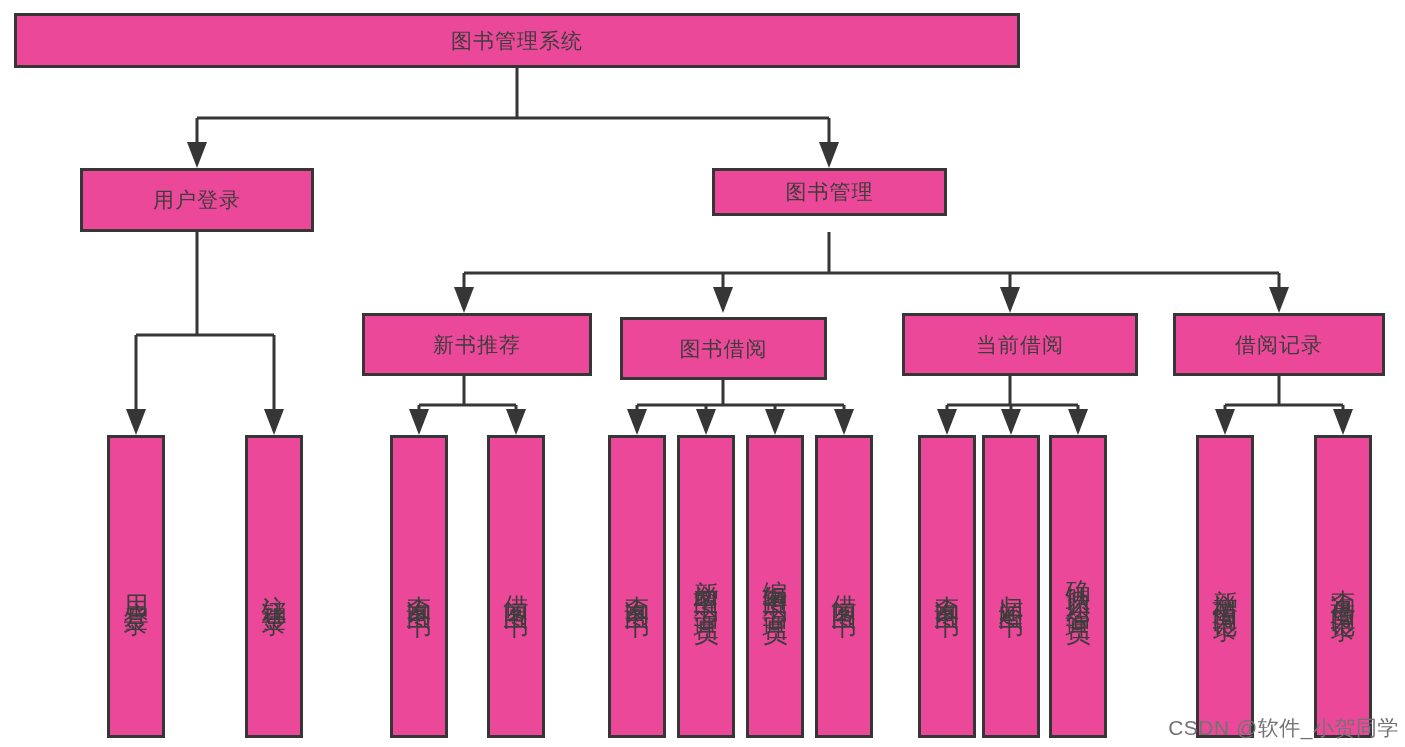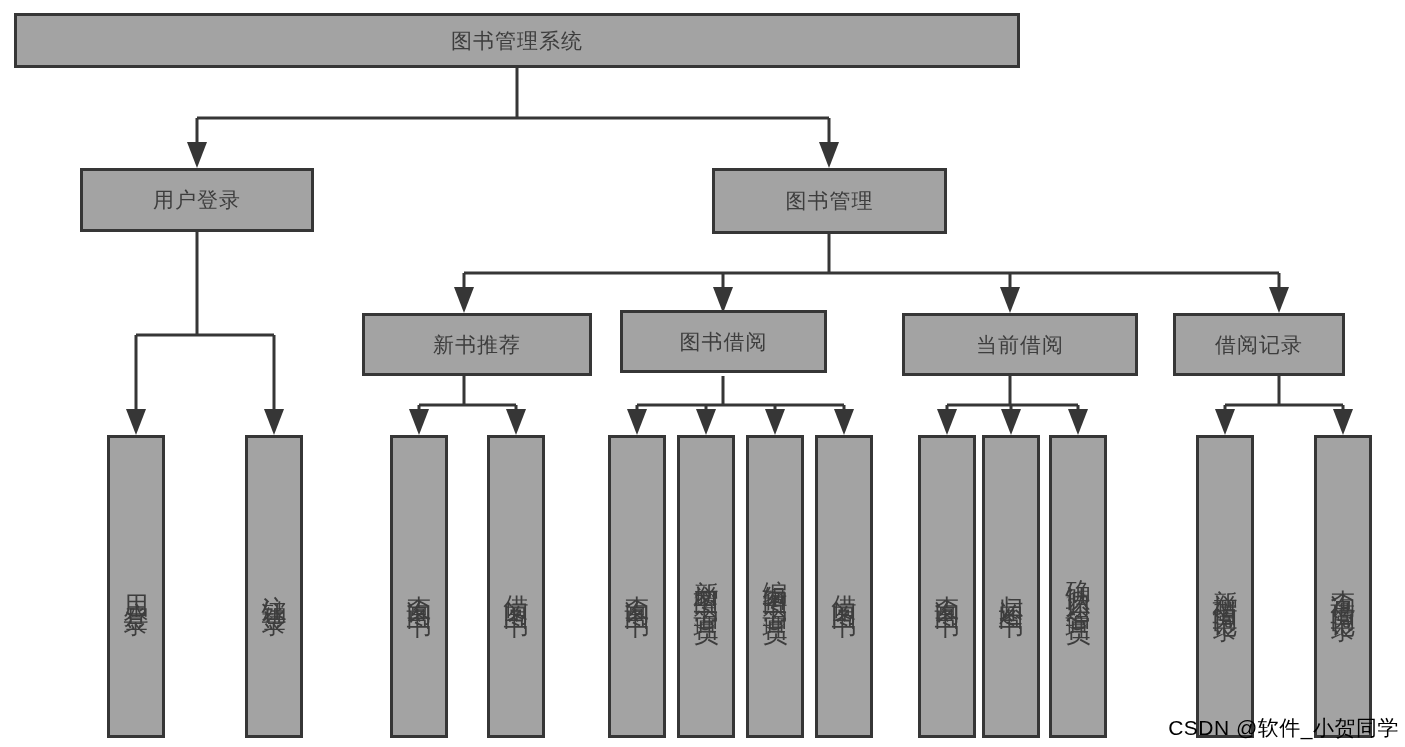--- a/index.html
+++ b/index.html
@@ -12,42 +12,42 @@
   }
   #connectors {
     position: absolute; left: 0; top: 0;
     width: 1405px; height: 747px;
     z-index: 0;
   }
   .node {
     position: absolute;
     box-sizing: border-box;
     border: 3px solid #363636;
-    background: #a3a3a3;
+    background: #ec4899;
     color: #3d3d3d;
     display: flex;
     align-items: center;
     justify-content: center;
     z-index: 1;
   }
   .h-node { font-size: 21px; letter-spacing: 1px; }
   .leaf .vtext {
     writing-mode: vertical-lr;
     font-size: 25px;
     letter-spacing: 6px;
     line-height: 1;
   }
   .watermark {
     position: absolute;
     right: 6px;
     bottom: 5px;
     z-index: 5;
     font-size: 21px;
     letter-spacing: 0.5px;
-    color: #000000;
+    color: #737373;
   }
 </style>
 </head>
 <body>
 
 <svg id="connectors" viewBox="0 0 1405 747" xmlns="http://www.w3.org/2000/svg">
   <g stroke="#363636" stroke-width="3" fill="none">
 
     <path d="M517 68 V118 M197 118 H829 M197 118 V144 M829 118 V144"></path>
 
@@ -86,34 +86,34 @@
   </g>
 </svg>
 
 <div class="node h-node" style="left:14px; top:13px; width:1006px; height:55px;">
   <span>图书管理系统</span>
 </div>
 
 <div class="node h-node" style="left:80px; top:168px; width:234px; height:64px;">
   <span>用户登录</span>
 </div>
-<div class="node h-node" style="left:712px; top:168px; width:235px; height:66px;">
+<div class="node h-node" style="left:712px; top:168px; width:235px; height:48px;">
   <span>图书管理</span>
 </div>
 
 <div class="node h-node" style="left:362px; top:313px; width:230px; height:63px;">
   <span>新书推荐</span>
 </div>
-<div class="node h-node" style="left:620px; top:310px; width:207px; height:63px;">
+<div class="node h-node" style="left:620px; top:317px; width:207px; height:63px;">
   <span>图书借阅</span>
 </div>
 <div class="node h-node" style="left:902px; top:313px; width:236px; height:63px;">
   <span>当前借阅</span>
 </div>
-<div class="node h-node" style="left:1173px; top:313px; width:172px; height:63px;">
+<div class="node h-node" style="left:1173px; top:313px; width:212px; height:63px;">
   <span>借阅记录</span>
 </div>
 
 <div class="node leaf" style="left:107px; top:435px; width:58px; height:303px;">
   <span class="vtext">用户登录</span>
 </div>
 <div class="node leaf" style="left:245px; top:435px; width:58px; height:303px;">
   <span class="vtext">注销登录</span>
 </div>
 

